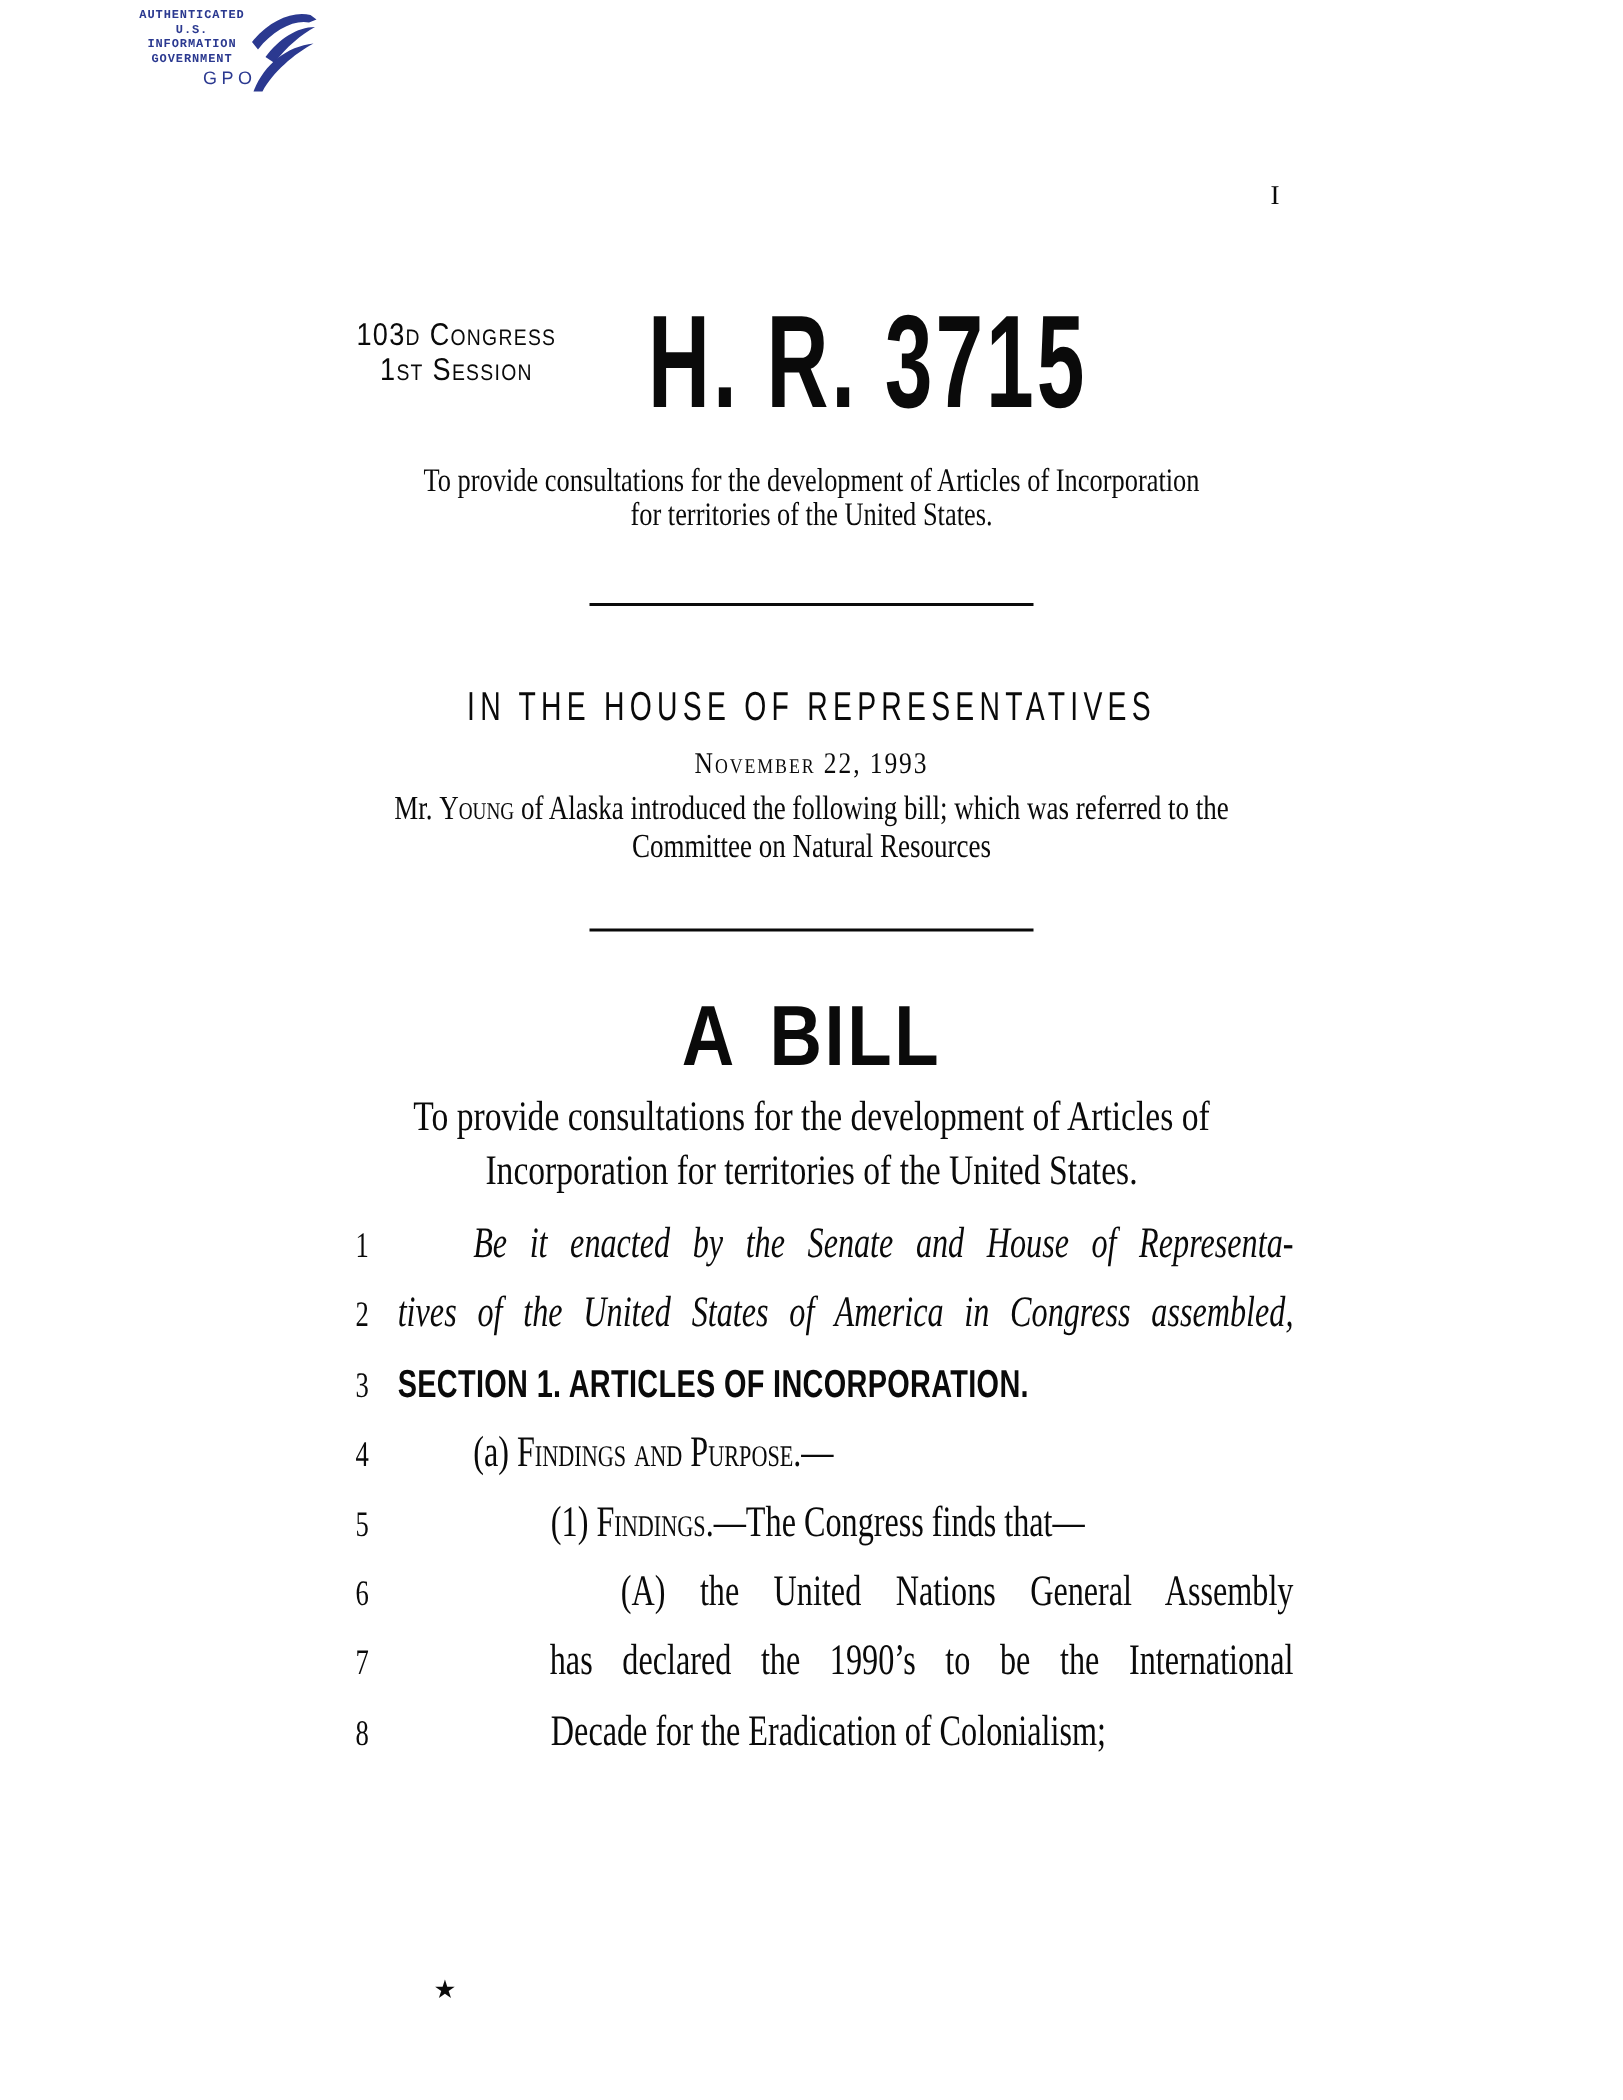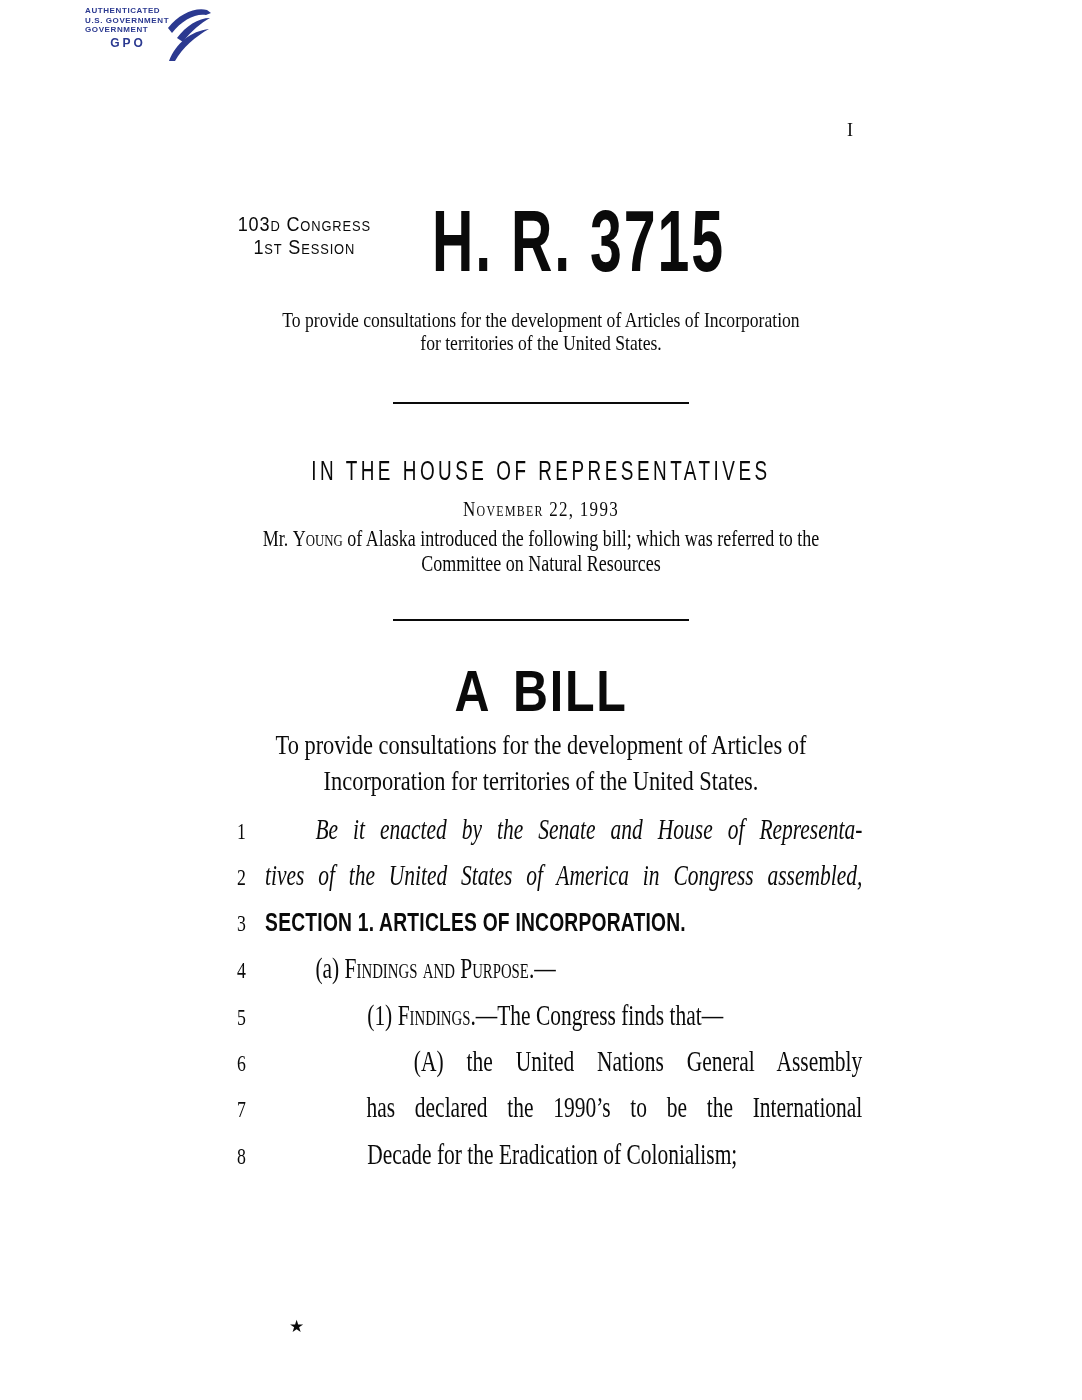--- a/index.html
+++ b/index.html
@@ -9,28 +9,28 @@
     position: relative;
     font-family: "Liberation Serif", serif;
     color: #0a0a0a;
     overflow: hidden;
   }
   .abs { position: absolute; }
 
   
   .gpo-logo { left: 85px; top: 6px; width: 128px; height: 56px; color: #2b3990; }
   .gpo-text {
-    font-family: Liberation Sans, sans-serif;
+    font-family: Liberation Mono, monospace;
     font-size: 8px; line-height: 9.5px; letter-spacing: 0.6px;
-    text-align: left; width: 86px; font-weight: bold;
+    text-align: center; width: 86px; font-weight: bold;
   }
   .gpo-acronym {
     font-family: "Liberation Sans", sans-serif;
-    font-size: 12px; letter-spacing: 3px; font-weight: bold;
-    text-align: center; width: 86px; margin-top: 1px;
+    font-size: 12px; letter-spacing: 3px; font-weight: normal;
+    text-align: right; width: 86px; margin-top: 1px;
   }
   .gpo-eagle { position: absolute; left: 80px; top: 0; }
 
   
   .page-marker { left: 847px; top: 120px; font-size: 18px; }
 
   
   .congress-block {
     left: 220px; top: 212px; width: 196px;
     font-family: "Liberation Sans", sans-serif;
@@ -104,21 +104,21 @@
   .ind-145 { padding-left: 201px; }
 
   .footer-star { left: 289px; top: 1316px; font-size: 17px; }
 </style>
 </head>
 <body>
 
 <div class="abs gpo-logo">
   <div class="gpo-text">
     <div>AUTHENTICATED</div>
-    <div>U.S. GOVERNMENT</div>
+    <div>U.S. INFORMATION</div>
     <div>GOVERNMENT</div>
   </div>
   <div class="gpo-acronym">GPO</div>
   <svg class="gpo-eagle" width="48" height="56" viewBox="0 0 48 56">
     <g fill="#2b3990">
       <path d="M3,22 C14,8 30,1 42,4 L46,7 L41,9 C31,7 17,14 7,27 Z"></path>
       <path d="M12,32 C21,20 33,12 45,12 C36,17 26,25 18,36 Z"></path>
       <path d="M4,55 C11,37 26,25 44,23 C31,30 17,42 10,55 Z"></path>
     </g>
   </svg>

